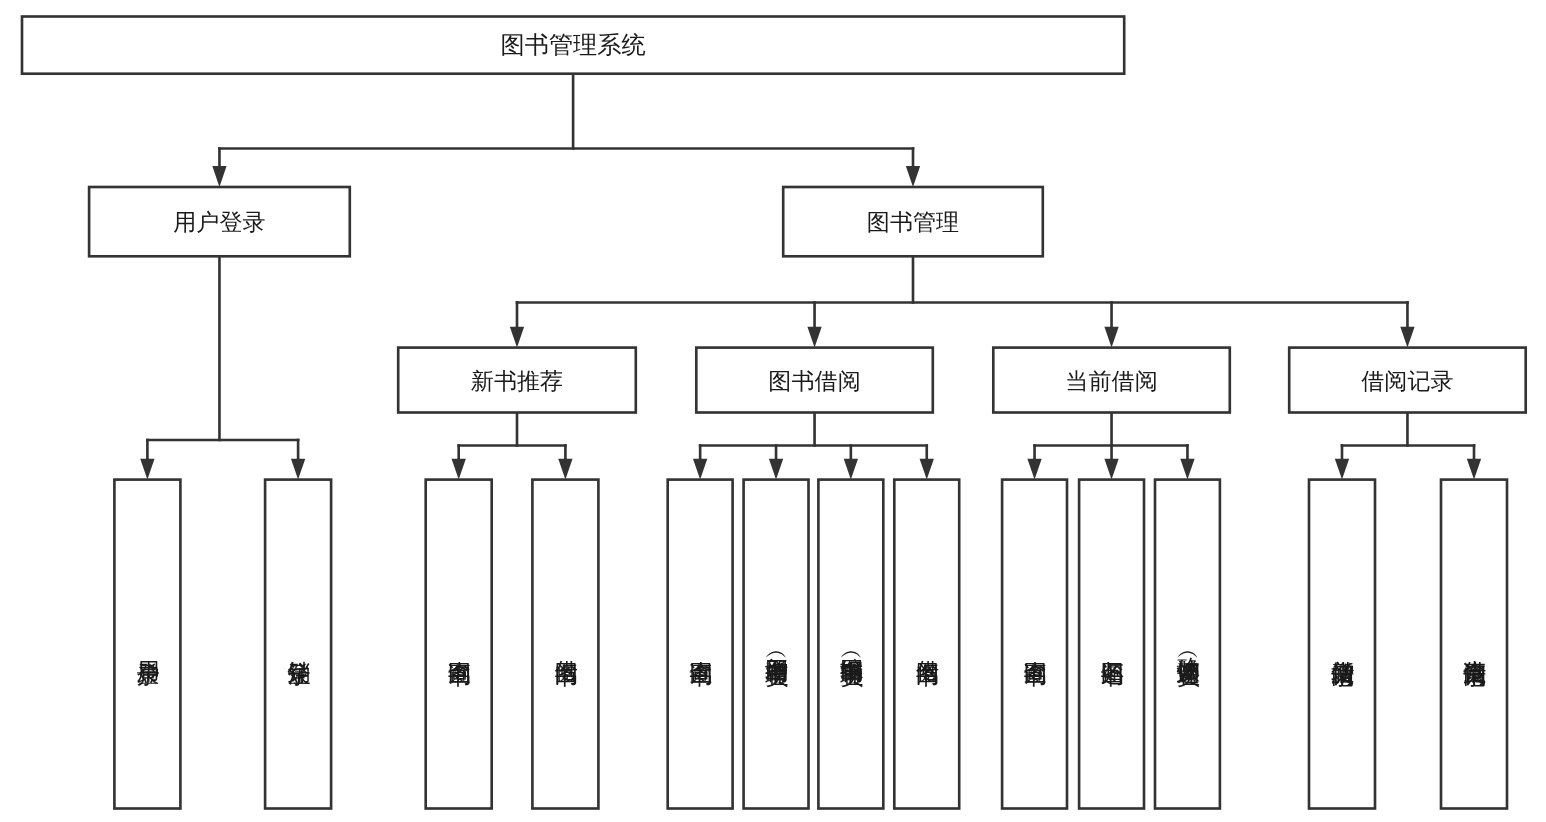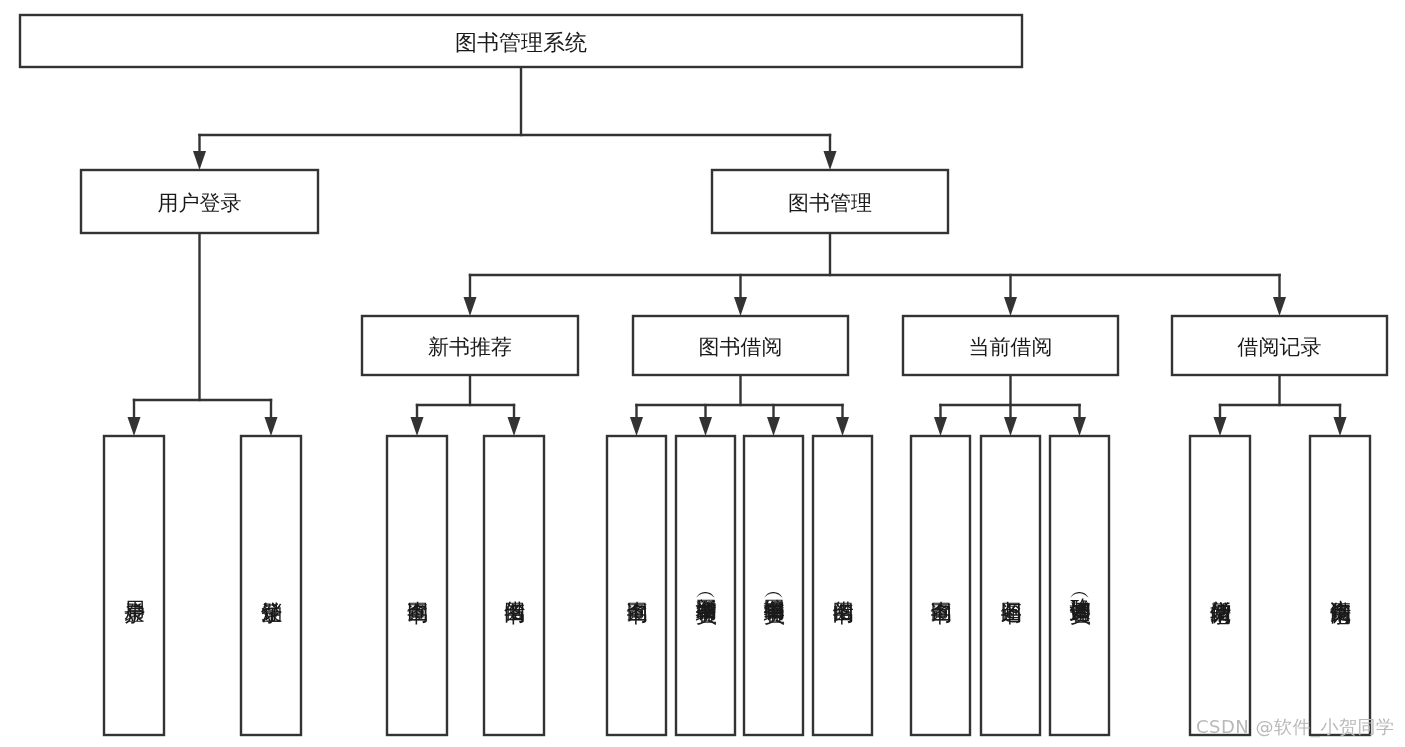--- a/index.html
+++ b/index.html
@@ -260,14 +260,13 @@
       <div class="vlabel-wrap" style="left: 1050px; top: 436px; width: 59px; height: 299px;">
         <div class="vlabel-text">确认归还（管理员）</div>
       </div>
       <div class="vlabel-wrap" style="left: 1190px; top: 436px; width: 60px; height: 299px;">
         <div class="vlabel-text">新增借阅记录</div>
       </div>
       <div class="vlabel-wrap" style="left: 1310px; top: 436px; width: 60px; height: 299px;">
         <div class="vlabel-text">查询借阅记录</div>
       </div>
     </div>
-  <div class="watermark" style="left: 1196px; top: 715px;">CSDN @软件_小贺同学</div>
 </div>
 
 </body></html>

